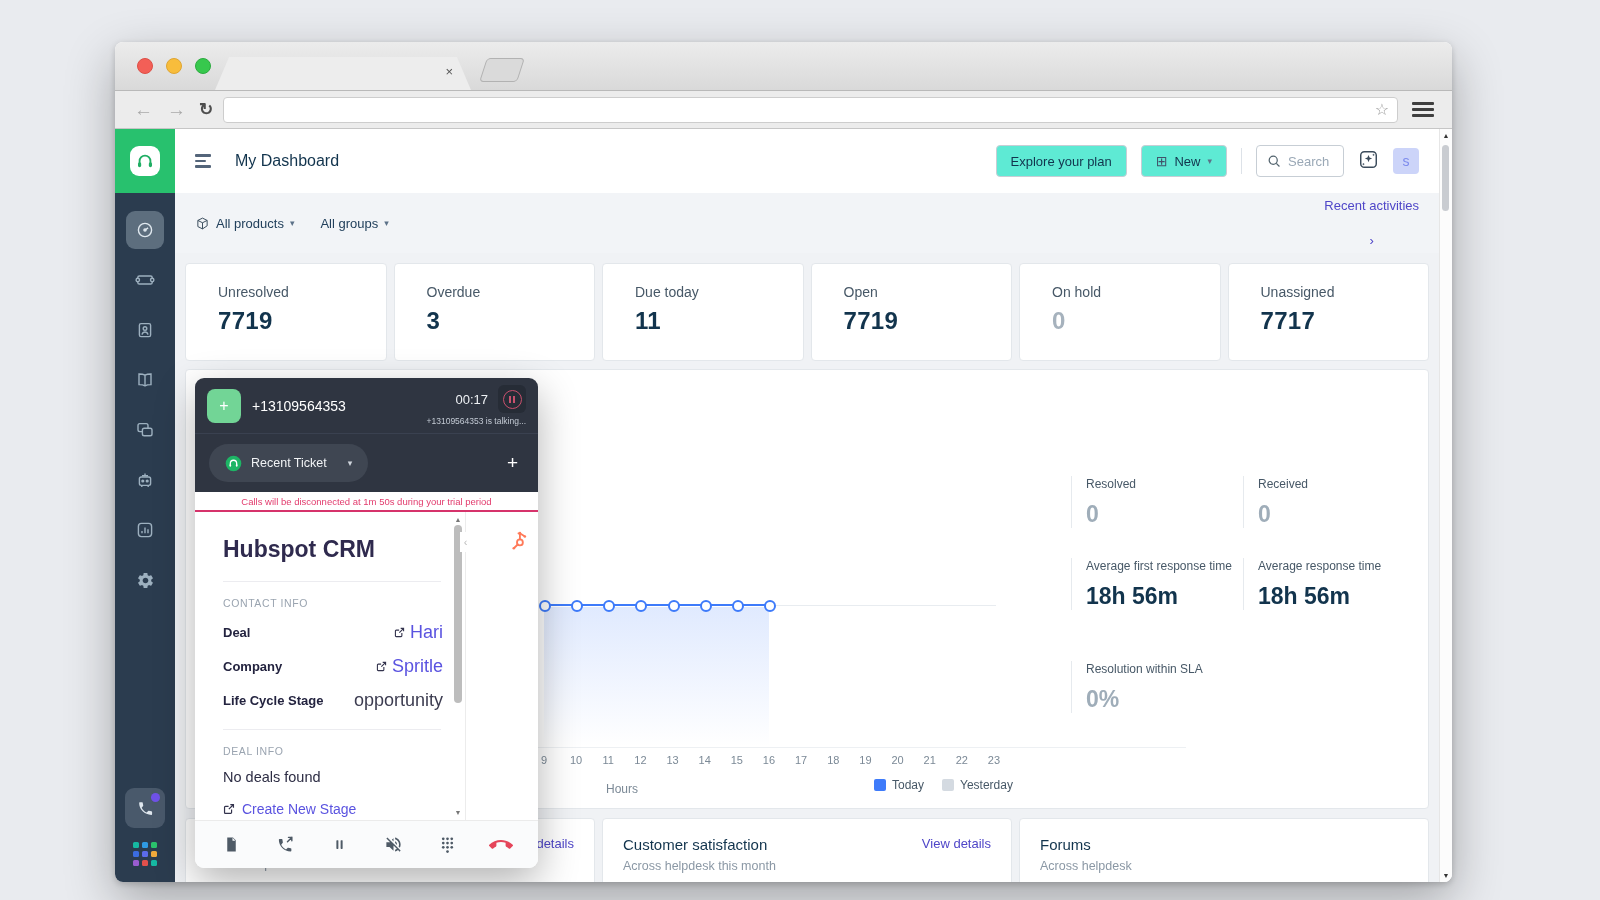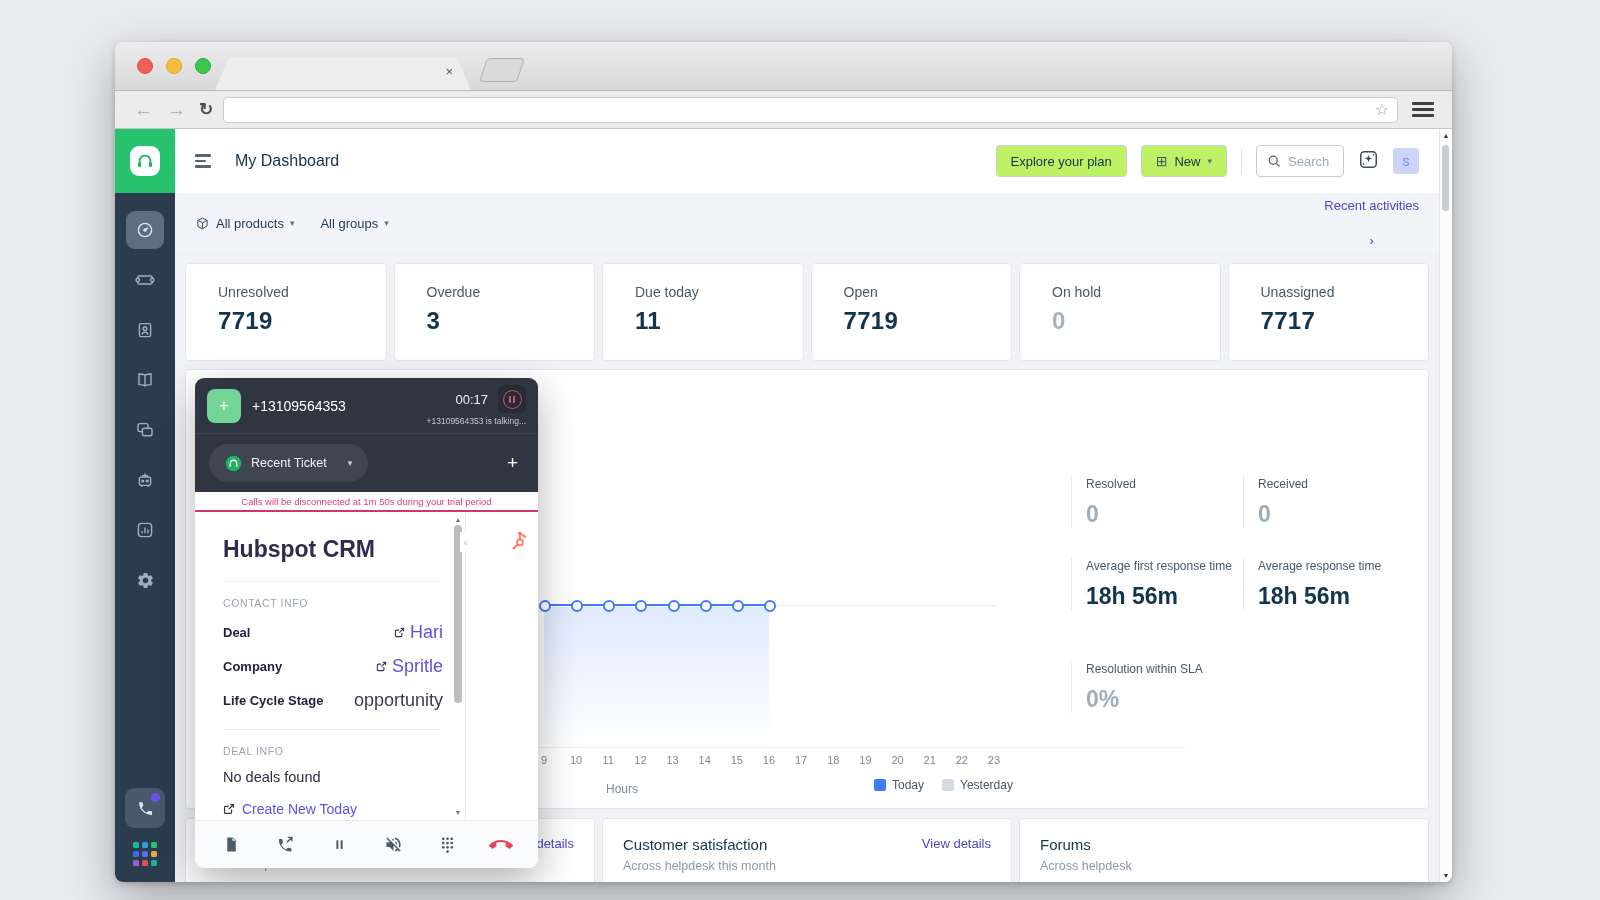--- a/index.html
+++ b/index.html
@@ -36,21 +36,21 @@
   .app-grid{display:grid;grid-template-columns:repeat(3,6px);grid-auto-rows:6px;gap:3px;}
   .app-grid i{border-radius:1.5px;display:block;}
   
   .main{flex:1;position:relative;display:flex;flex-direction:column;min-width:0;}
   .app-header{height:64px;background:#fff;display:flex;align-items:center;padding:0 20px;flex:none;}
   .collapse{display:flex;flex-direction:column;gap:3px;margin-right:24px;}
   .collapse i{display:block;height:2.5px;background:#54657a;border-radius:1px;}
   .collapse i:nth-child(1){width:16px;}.collapse i:nth-child(2){width:11px;}.collapse i:nth-child(3){width:16px;}
   .page-title{font-size:16px;color:#12344d;font-weight:500;}
   .hdr-right{margin-left:auto;display:flex;align-items:center;gap:14px;}
-  .btn{height:32px;border:1px solid #c7ced5;border-radius:4px;background:#bef264;display:flex;align-items:center;padding:0 14px;font-size:13px;color:#12344d;gap:7px;box-sizing:border-box;}
+  .btn{height:32px;border:1px solid #c7ced5;border-radius:4px;background:#5eead4;display:flex;align-items:center;padding:0 14px;font-size:13px;color:#12344d;gap:7px;box-sizing:border-box;}
   .btn .plusbox{font-size:14px;color:#41536a;}
   .caret{font-size:9px;color:#5c7188;}
   .hdr-divider{width:1px;height:26px;background:#dde2e8;}
   .searchbox{height:32px;width:88px;border:1px solid #c7ced5;border-radius:4px;display:flex;align-items:center;gap:7px;padding:0 10px;box-sizing:border-box;}
   .searchbox span{font-size:13px;color:#9aa8b6;}
   .avatar{width:26px;height:26px;border-radius:4px;background:#ccd4f9;color:#7d8bed;font-size:14px;display:flex;align-items:center;justify-content:center;}
   .filterbar{height:60px;background:#f2f4f7;display:flex;align-items:center;padding:0 20px;flex:none;}
   .filter-item{display:flex;align-items:center;gap:6px;font-size:13px;color:#22405c;font-weight:500;margin-right:26px;}
   .ra-link{margin-left:auto;font-size:13px;color:#4f46c8;display:flex;align-items:center;gap:20px;flex-direction:column;}
   .content{flex:1;padding:10px 10px 0 10px;overflow:hidden;}
@@ -469,21 +469,21 @@
               <span class="crm-label">Life Cycle Stage</span>
               <span class="crm-val plain">opportunity</span>
             </div>
             <hr class="crm-hr">
             <div class="crm-section">DEAL INFO</div>
             <div class="crm-nodeals">No deals found</div>
             <div class="crm-create">
               <svg width="12" height="12" viewBox="0 0 14 14" fill="none" stroke="#33334d" stroke-width="1.4">
                   <path d="M8.5 1.8h3.7v3.7M12 2L6.8 7.2M10 7.5v3.7a1 1 0 01-1 1H2.8a1 1 0 01-1-1V5a1 1 0 011-1h3.7"></path>
                 </svg>
-              <span>Create New Today</span>
+              <span>Create New Stage</span>
             </div>
           </div>
           <div class="crm-scroll">
             <span class="sarr">▲</span>
             <span class="crm-thumb"></span>
             <span class="spacer"></span>
             <span class="sarr">▼</span>
           </div>
           <div class="crm-rail">
             <span class="rail-notch">‹</span>

